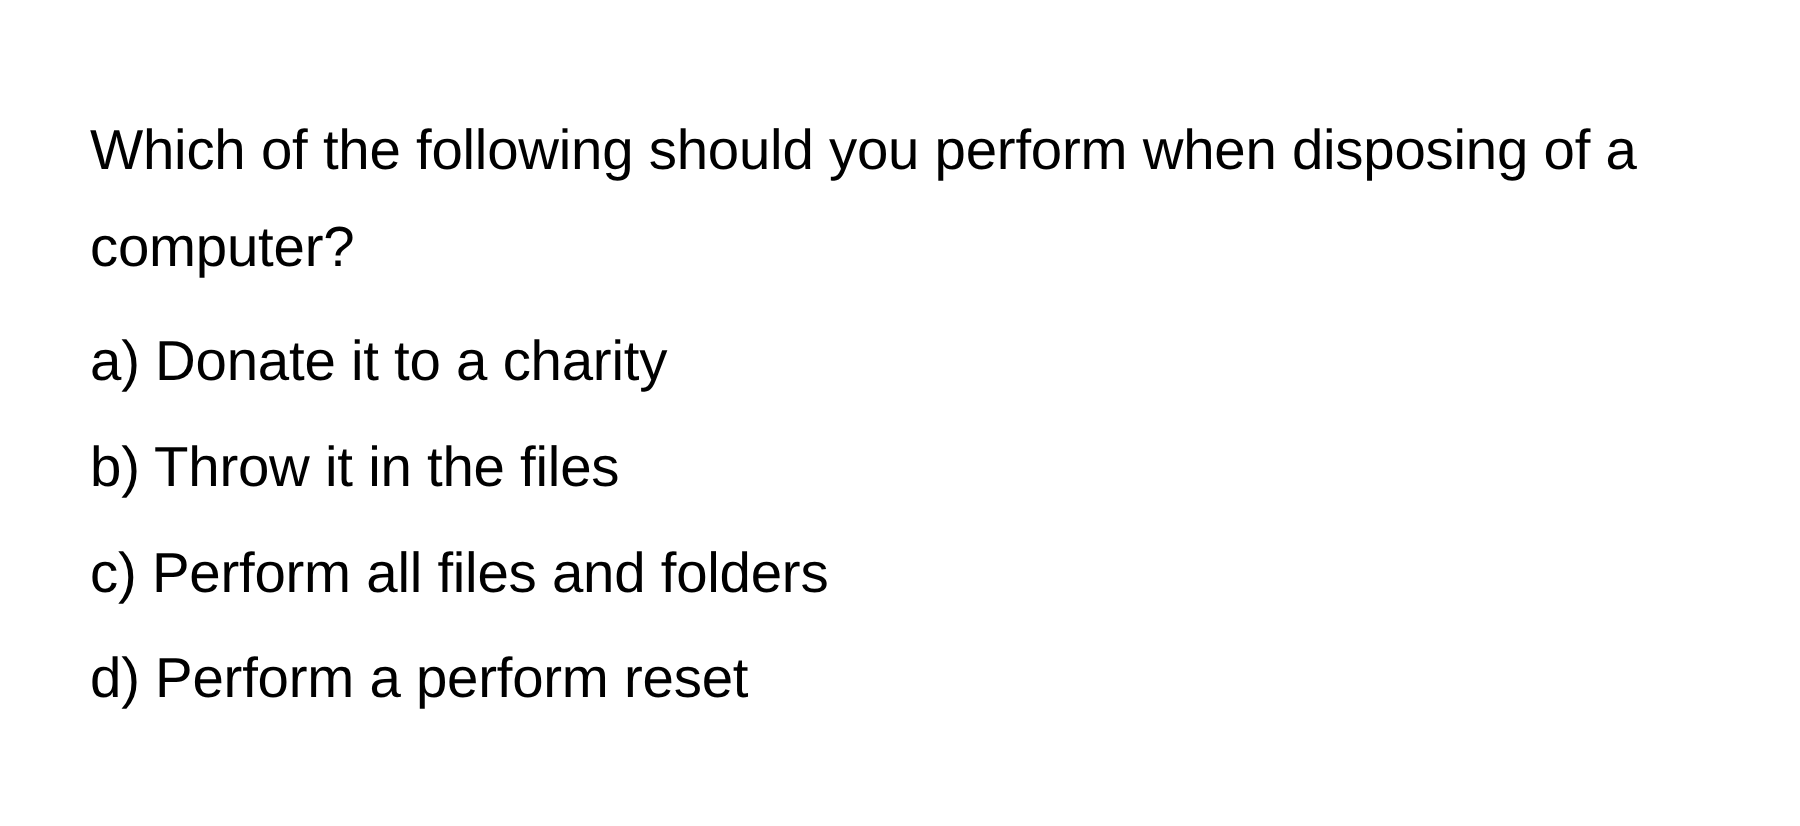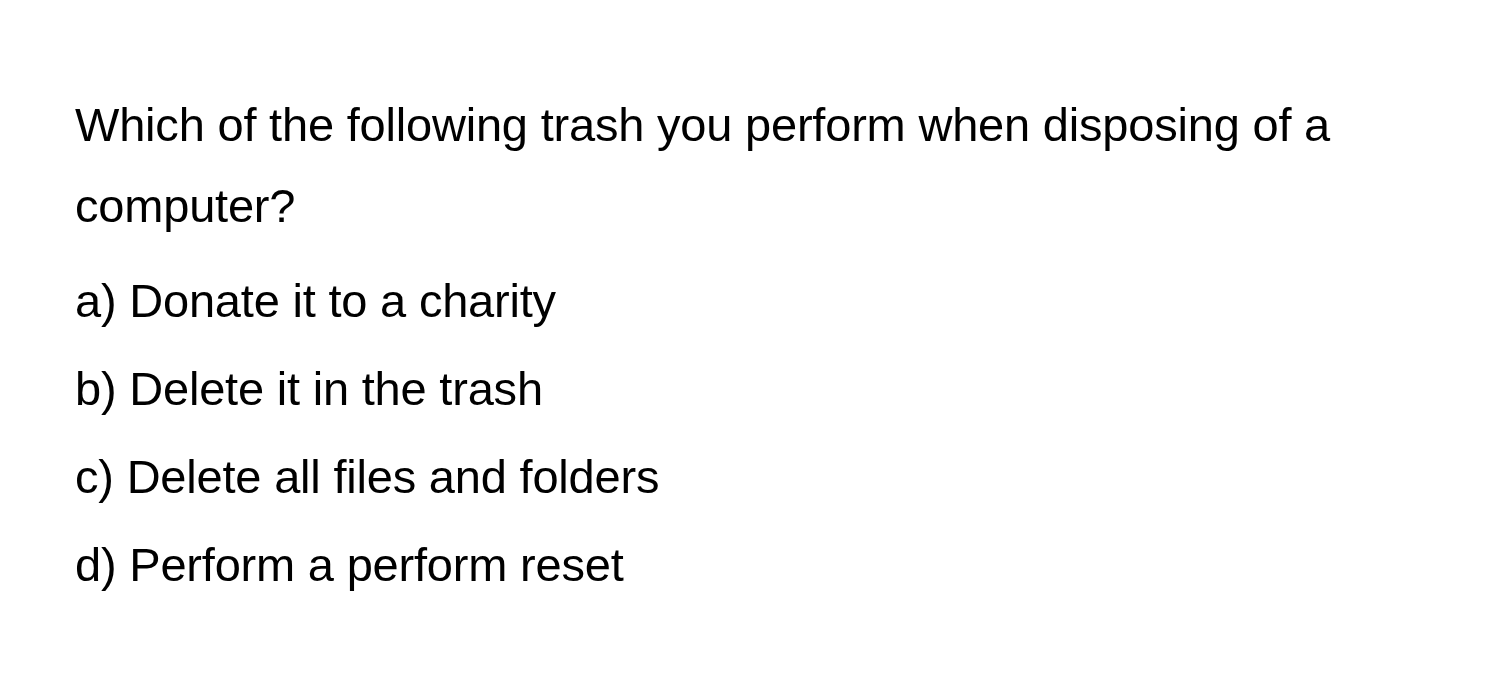--- a/index.html
+++ b/index.html
@@ -33,33 +33,33 @@
     .option-label {
       display: inline;
     }
     .option-text {
       display: inline;
     }
   </style>
 </head>
 <body>
 
-<div class="question-text">Which of the following trash you perform when disposing of a computer?</div>
+<div class="question-text">Which of the following should you perform when disposing of a computer?</div>
 
 <div class="option">
   <span class="option-label">a)</span>
   <span class="option-text">Donate it to a charity</span>
 </div>
 
 <div class="option">
   <span class="option-label">b)</span>
-  <span class="option-text">Delete it in the trash</span>
+  <span class="option-text">Throw it in the files</span>
 </div>
 
 <div class="option">
   <span class="option-label">c)</span>
-  <span class="option-text">Delete all files and folders</span>
+  <span class="option-text">Perform all files and folders</span>
 </div>
 
 <div class="option">
   <span class="option-label">d)</span>
   <span class="option-text">Perform a perform reset</span>
 </div>
 
 </body></html>

